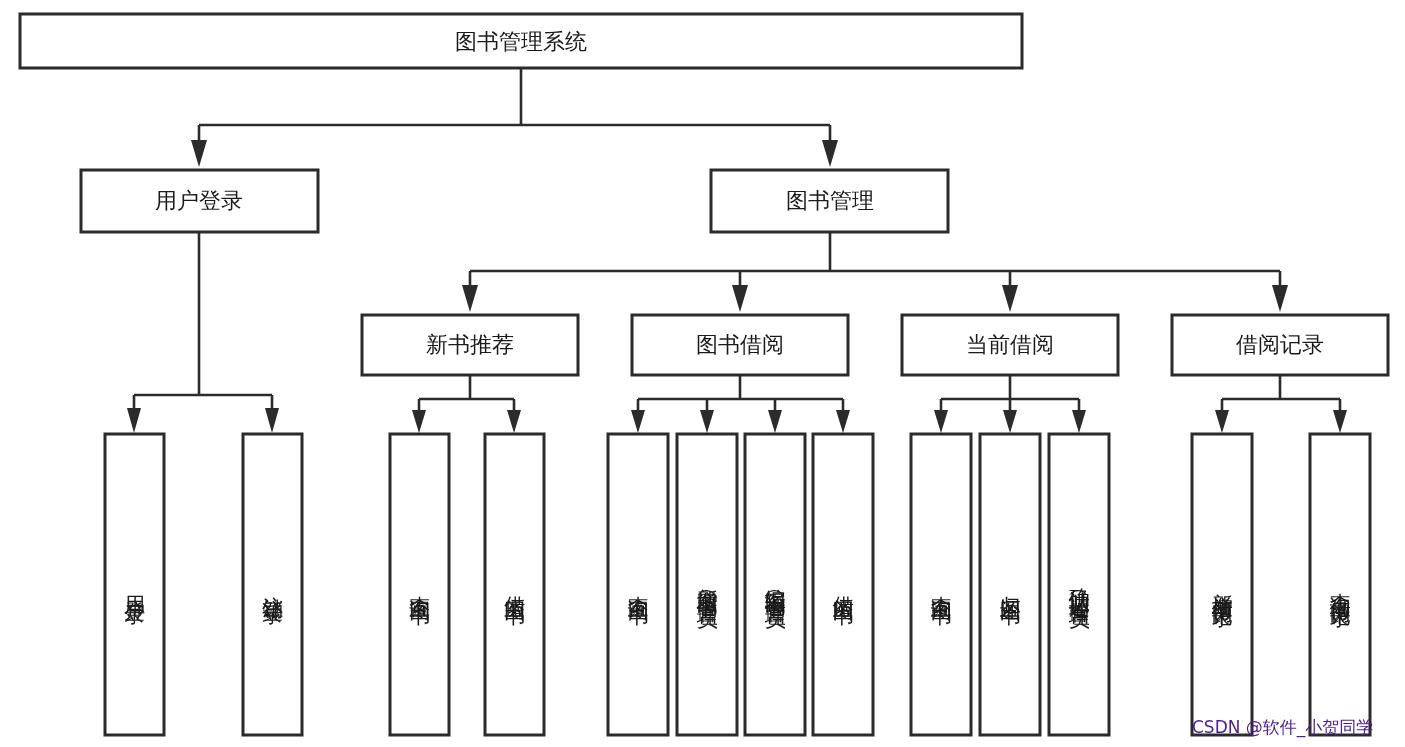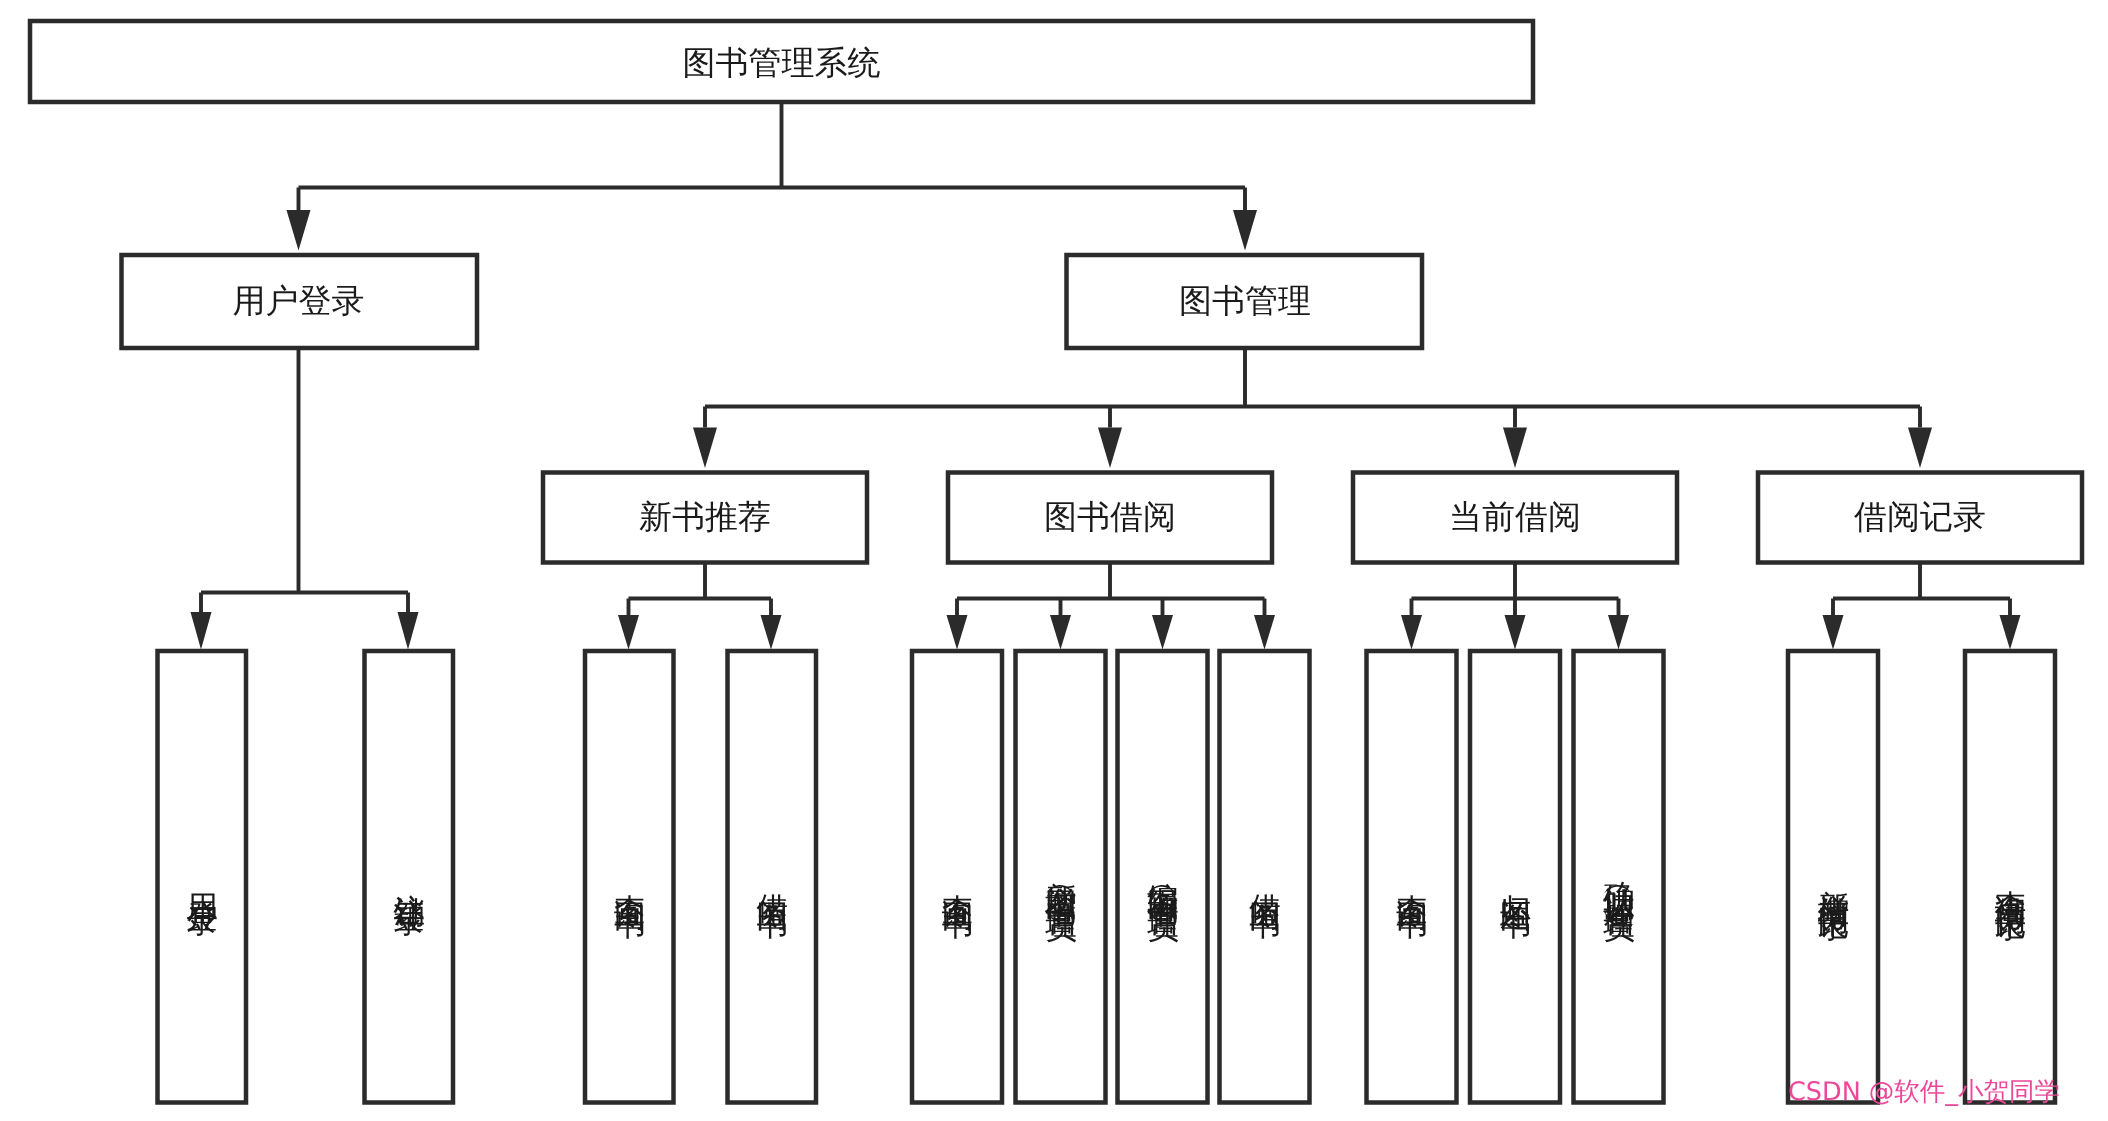--- a/index.html
+++ b/index.html
@@ -61,21 +61,21 @@
     align-items: center;
     justify-content: center;
     text-align: center;
     white-space: nowrap;
     user-select: none;
   }
   .watermark {
     position: absolute;
     font-family: "DejaVu Sans", "Liberation Sans", sans-serif;
     font-size: 17px;
-    color: #ec4899;
+    color: #4c1d95;
     white-space: nowrap;
     user-select: none;
   }
 </style>
 </head>
 <body>
 
 <div id="diagram-root">
 
   <svg id="diagram-svg" viewBox="0 0 1405 747">

